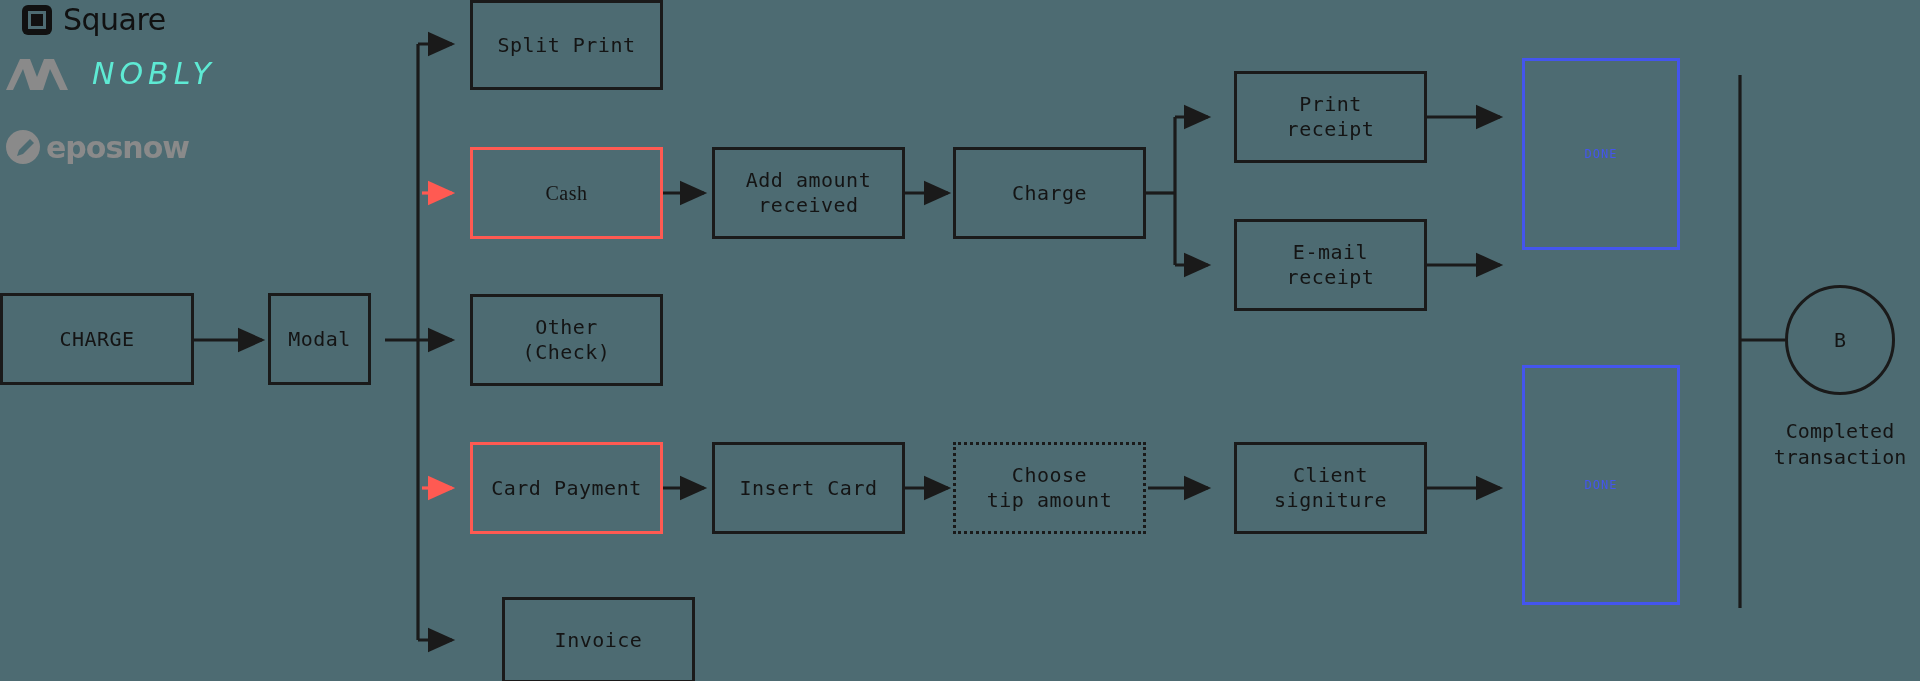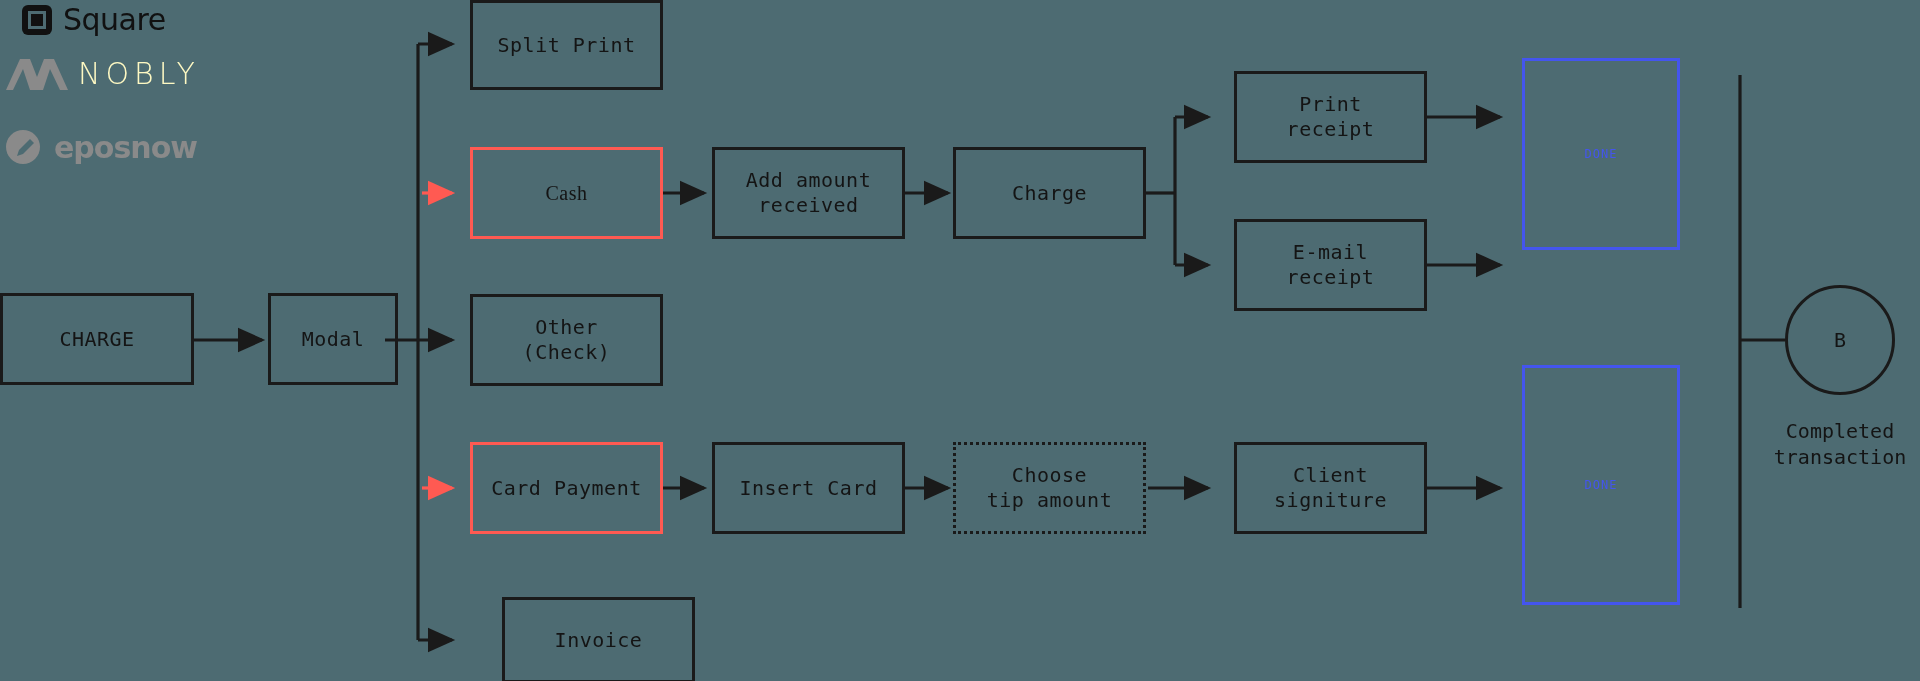--- a/index.html
+++ b/index.html
@@ -55,26 +55,26 @@
   .logo-square-mark::before{
     content:"";position:absolute;left:6px;top:6px;width:18px;height:18px;
     border:3px solid #4d6b72;box-sizing:border-box;
   }
   .logo-square-text{
     margin-left:11px;font-family:"DejaVu Sans","Liberation Sans",sans-serif;
     font-size:30px;color:#111;letter-spacing:-0.5px;
   }
   .logo-nobly-mark{flex:none;}
   .logo-nobly-text{
-    margin-left:10px;font-family:"DejaVu Sans","Liberation Sans",sans-serif;
-    font-size:30px;color:#fef9c3;letter-spacing:5px;font-weight:300;
+    margin-left:24px;font-family:"DejaVu Sans","Liberation Sans",sans-serif;
+    font-size:30px;color:#5eead4;letter-spacing:5px;font-weight:300;font-style:italic;
   }
   .logo-eposnow-mark{flex:none;}
   .logo-eposnow-text{
-    margin-left:12px;font-family:"DejaVu Sans","Liberation Sans",sans-serif;
+    margin-left:4px;font-family:"DejaVu Sans","Liberation Sans",sans-serif;
     font-size:30px;color:#8a8a8a;font-weight:700;letter-spacing:-1px;
   }
 </style>
 </head>
 <body>
 
 <div id="canvas">
 
   <svg class="svg-layer" viewBox="0 0 1920 681" xmlns="http://www.w3.org/2000/svg">
     <defs>
@@ -146,21 +146,21 @@
   <div class="logo" style="left:4px;top:128px;">
     <svg class="logo-eposnow-mark" width="38" height="38" viewBox="0 0 38 38" xmlns="http://www.w3.org/2000/svg">
       <circle cx="19" cy="19" r="17" fill="#8a8a8a"></circle>
       <path d="M26,11 L15,22 L13,28 L19,26 L30,15 z" fill="#4d6b72"></path>
     </svg>
     <span class="logo-eposnow-text">eposnow</span>
   </div>
 
   <div class="node" style="left:0px;top:293px;width:194px;height:92px;">CHARGE</div>
 
-  <div class="node" style="left:268px;top:293px;width:130px;height:92px;">Modal</div>
+  <div class="node" style="left:268px;top:293px;width:103px;height:92px;">Modal</div>
 
   <div class="node" style="left:470px;top:0px;width:193px;height:90px;">Split Print</div>
 
   <div class="node red" style="left:470px;top:147px;width:193px;height:92px;font-family:Liberation Serif, serif;">Cash</div>
 
   <div class="node" style="left:470px;top:294px;width:193px;height:92px;">Other
 (Check)</div>
 
   <div class="node red" style="left:470px;top:442px;width:193px;height:92px;">Card Payment</div>
 

